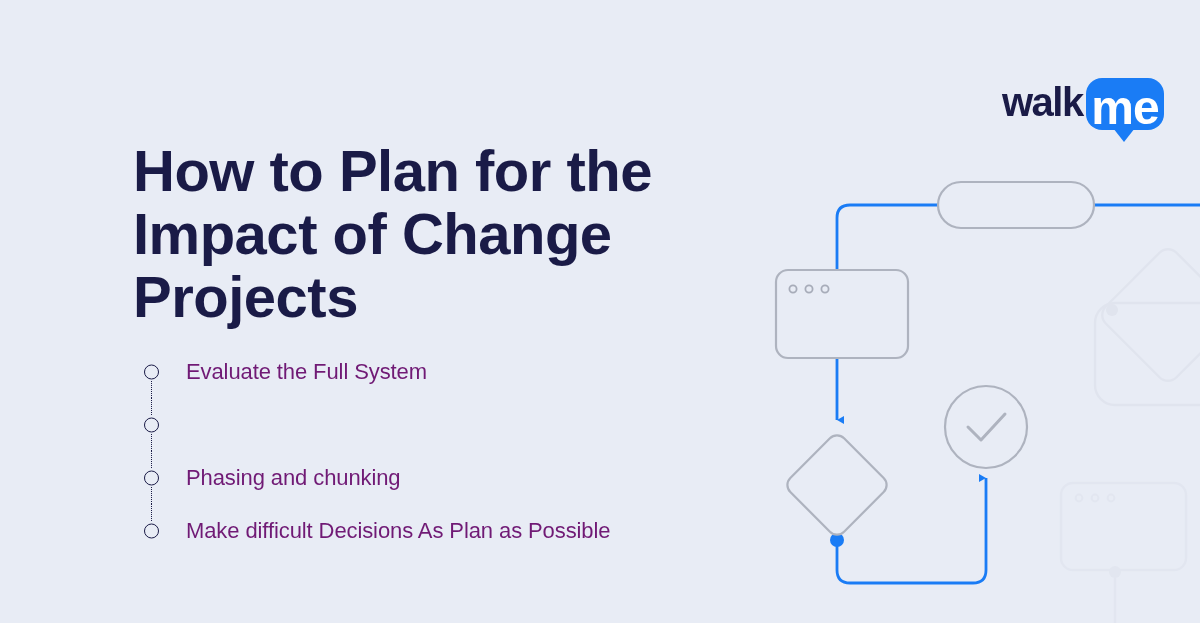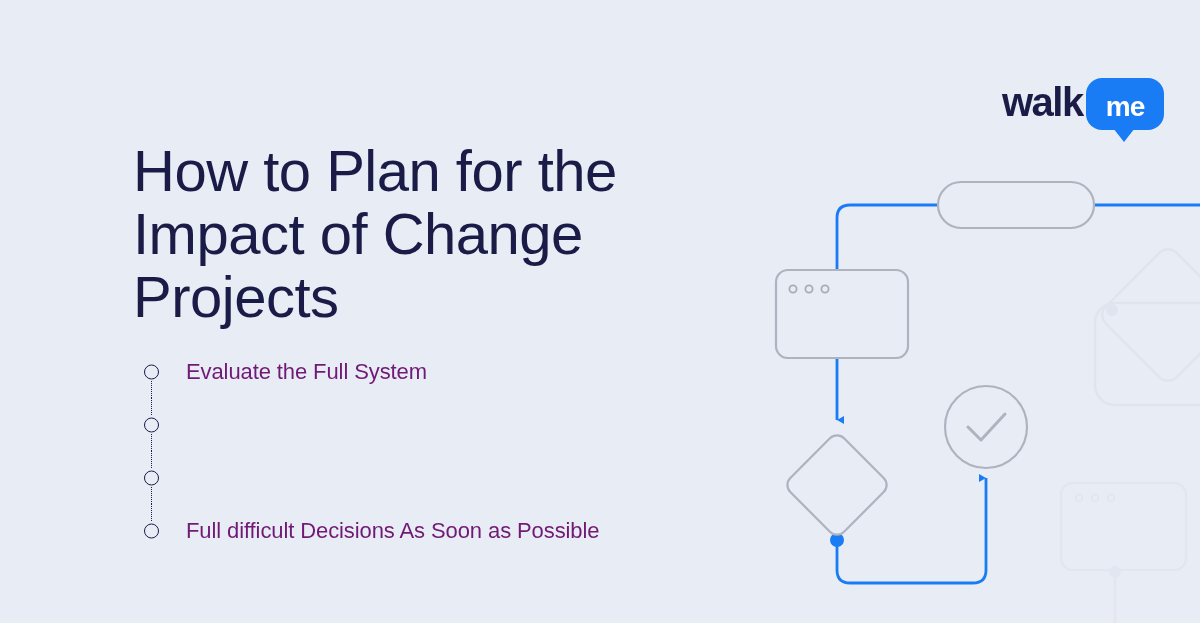--- a/index.html
+++ b/index.html
@@ -64,36 +64,36 @@
   .logo-me {
     position: absolute;
     left: 84px;
     top: 3px;
     width: 78px;
     height: 52px;
     display: flex;
     align-items: center;
     justify-content: center;
     font-family: "Liberation Sans", sans-serif;
-    font-size: 28px;
+    font-size: 48px;
     font-weight: 700;
     letter-spacing: -1px;
     color: #ffffff;
   }
 
   
   .title {
     position: absolute;
     left: 97px;
     top: 100px;
     width: 620px;
     font-family: "Liberation Sans", sans-serif;
     font-size: 58px;
     line-height: 63px;
-    font-weight: 400;
+    font-weight: 700;
     letter-spacing: -0.5px;
     color: #1a1b47;
     white-space: pre-line;
   }
 
   
   .bullets {
     position: absolute;
     left: 97px;
     top: 345px;
@@ -242,23 +242,24 @@
           <span class="bullet-circle"></span>
           <span class="bullet-line-bottom"></span>
         </span>
       </li>
       <li class="bullet-row">
         <span class="bullet-marker">
           <span class="bullet-line-top"></span>
           <span class="bullet-circle"></span>
           <span class="bullet-line-bottom"></span>
         </span>
+        <span class="bullet-text">Phasing and chunking</span>
       </li>
       <li class="bullet-row">
         <span class="bullet-marker">
           <span class="bullet-line-top"></span>
           <span class="bullet-circle"></span>
         </span>
-        <span class="bullet-text">Full difficult Decisions As Soon as Possible</span>
+        <span class="bullet-text">Make difficult Decisions As Plan as Possible</span>
       </li>
     </ul>
 
 </div>
 
 </body></html>

